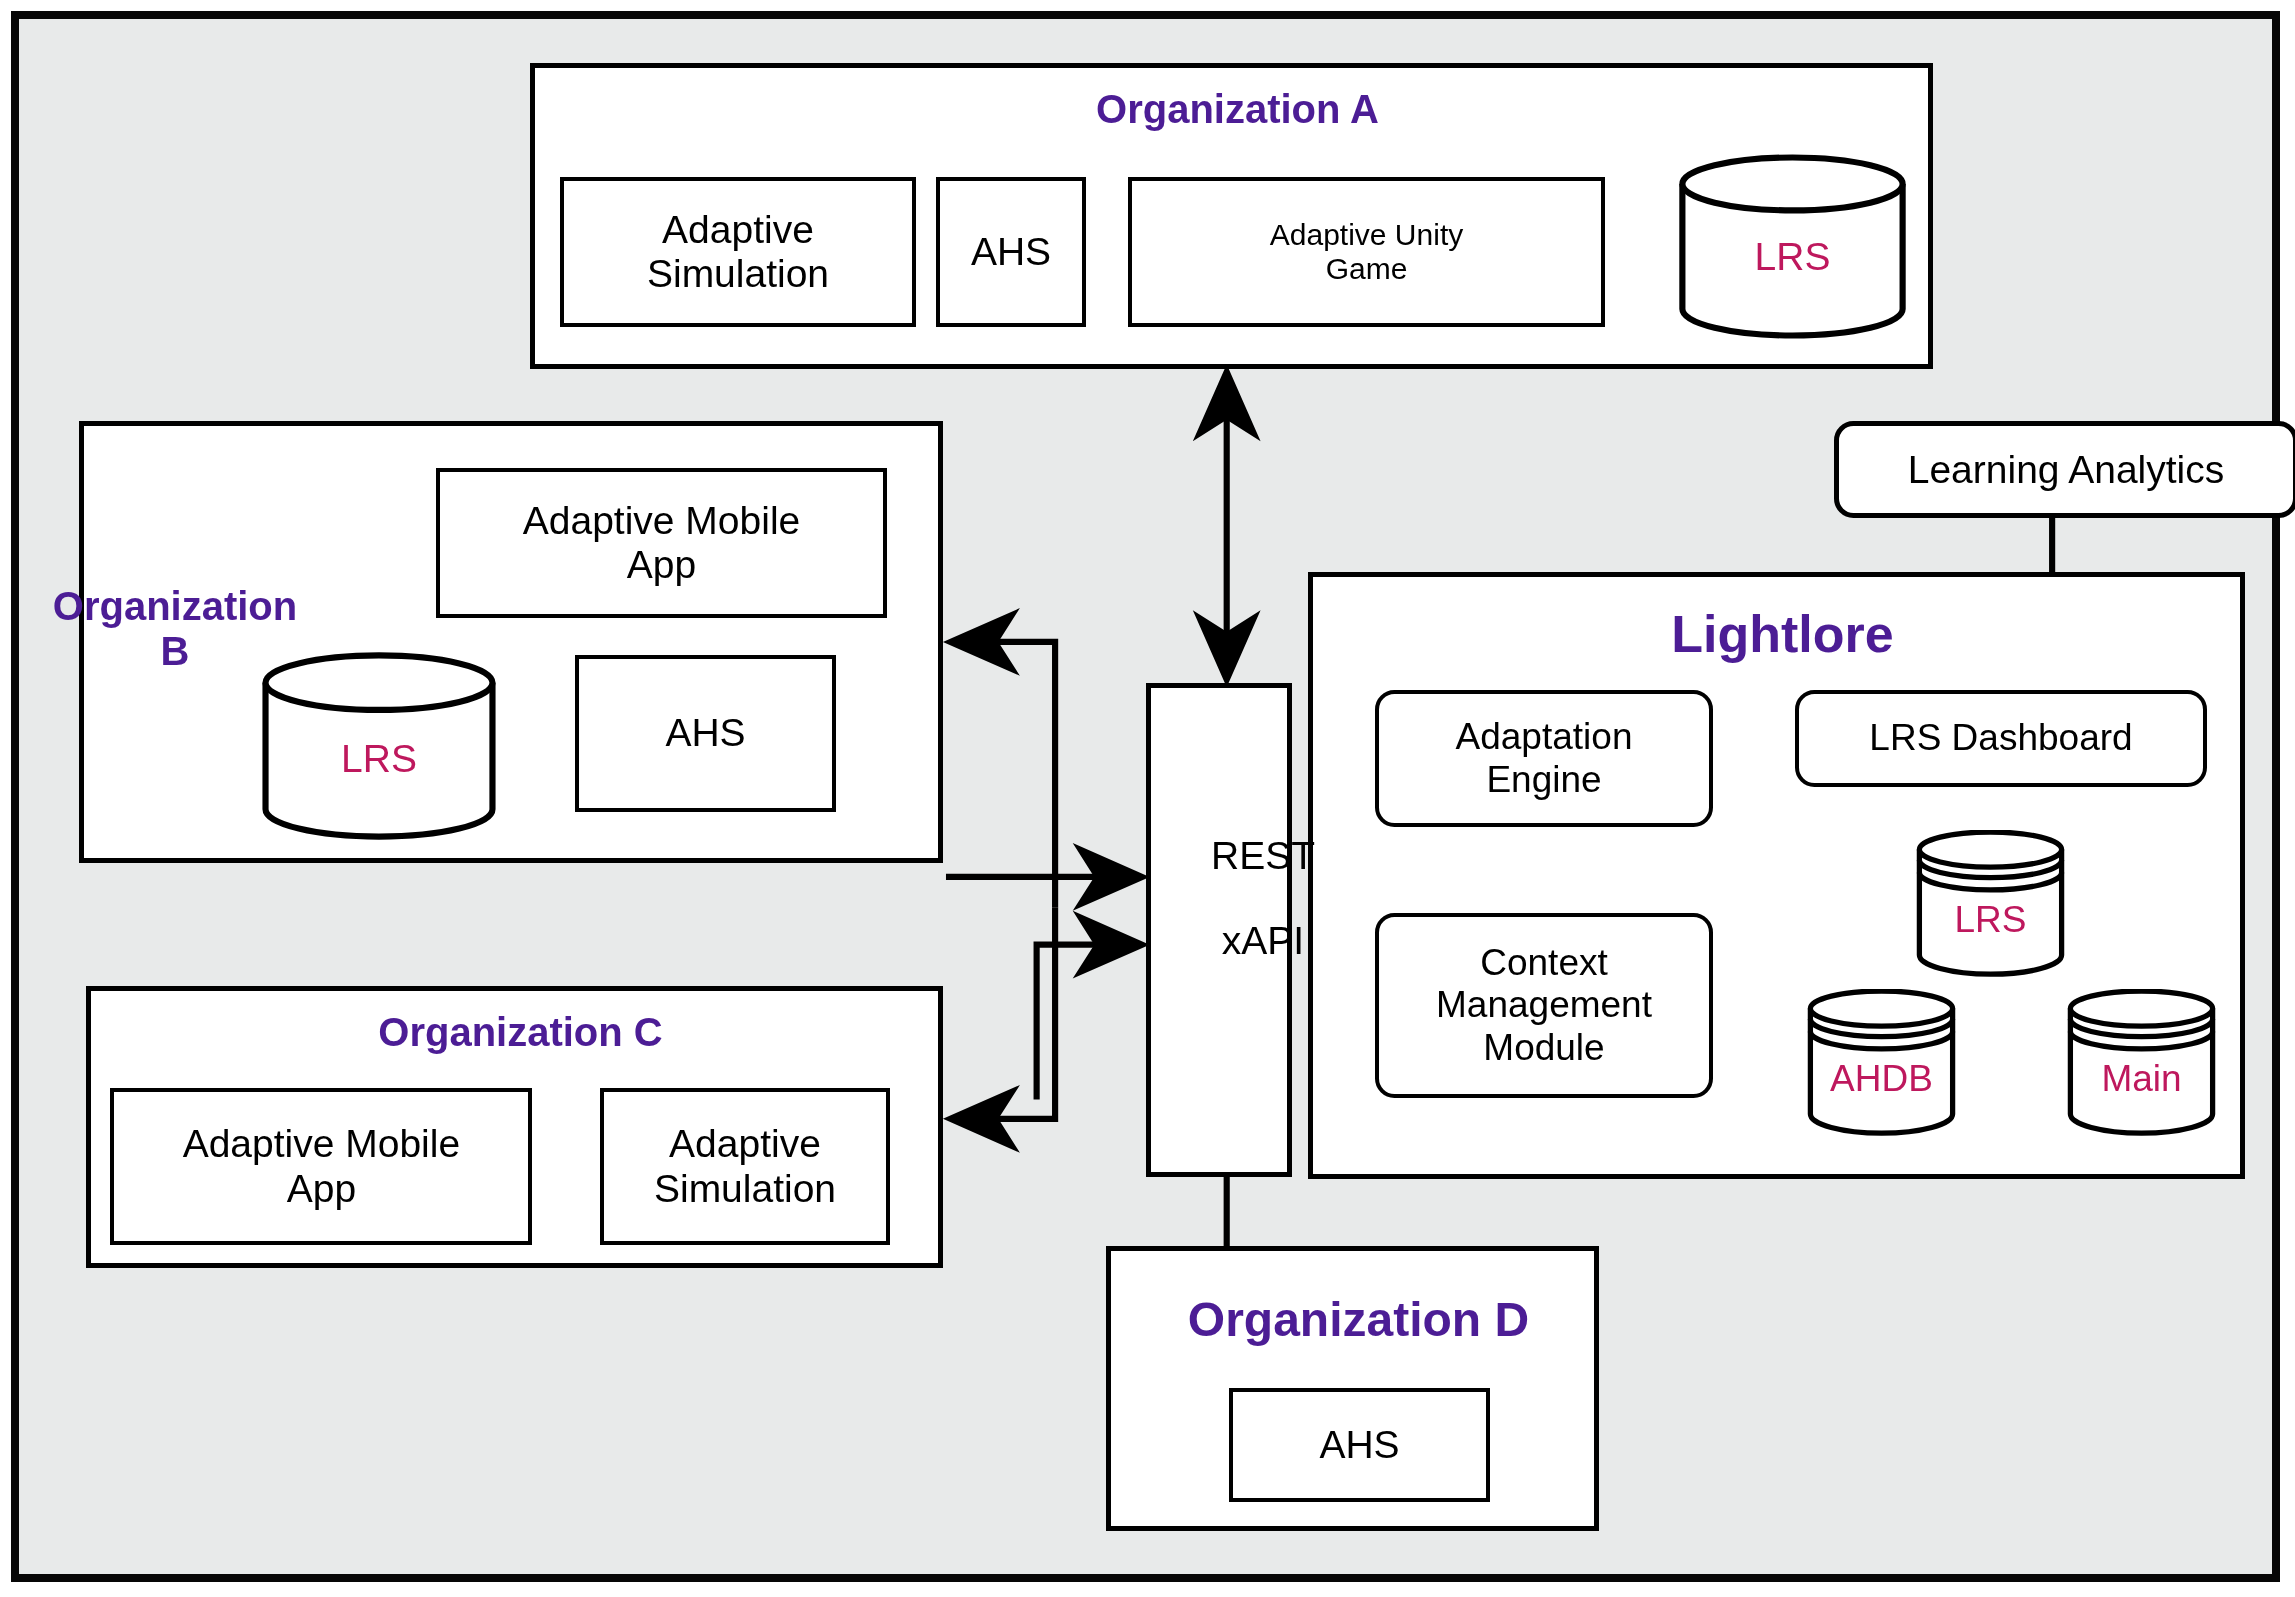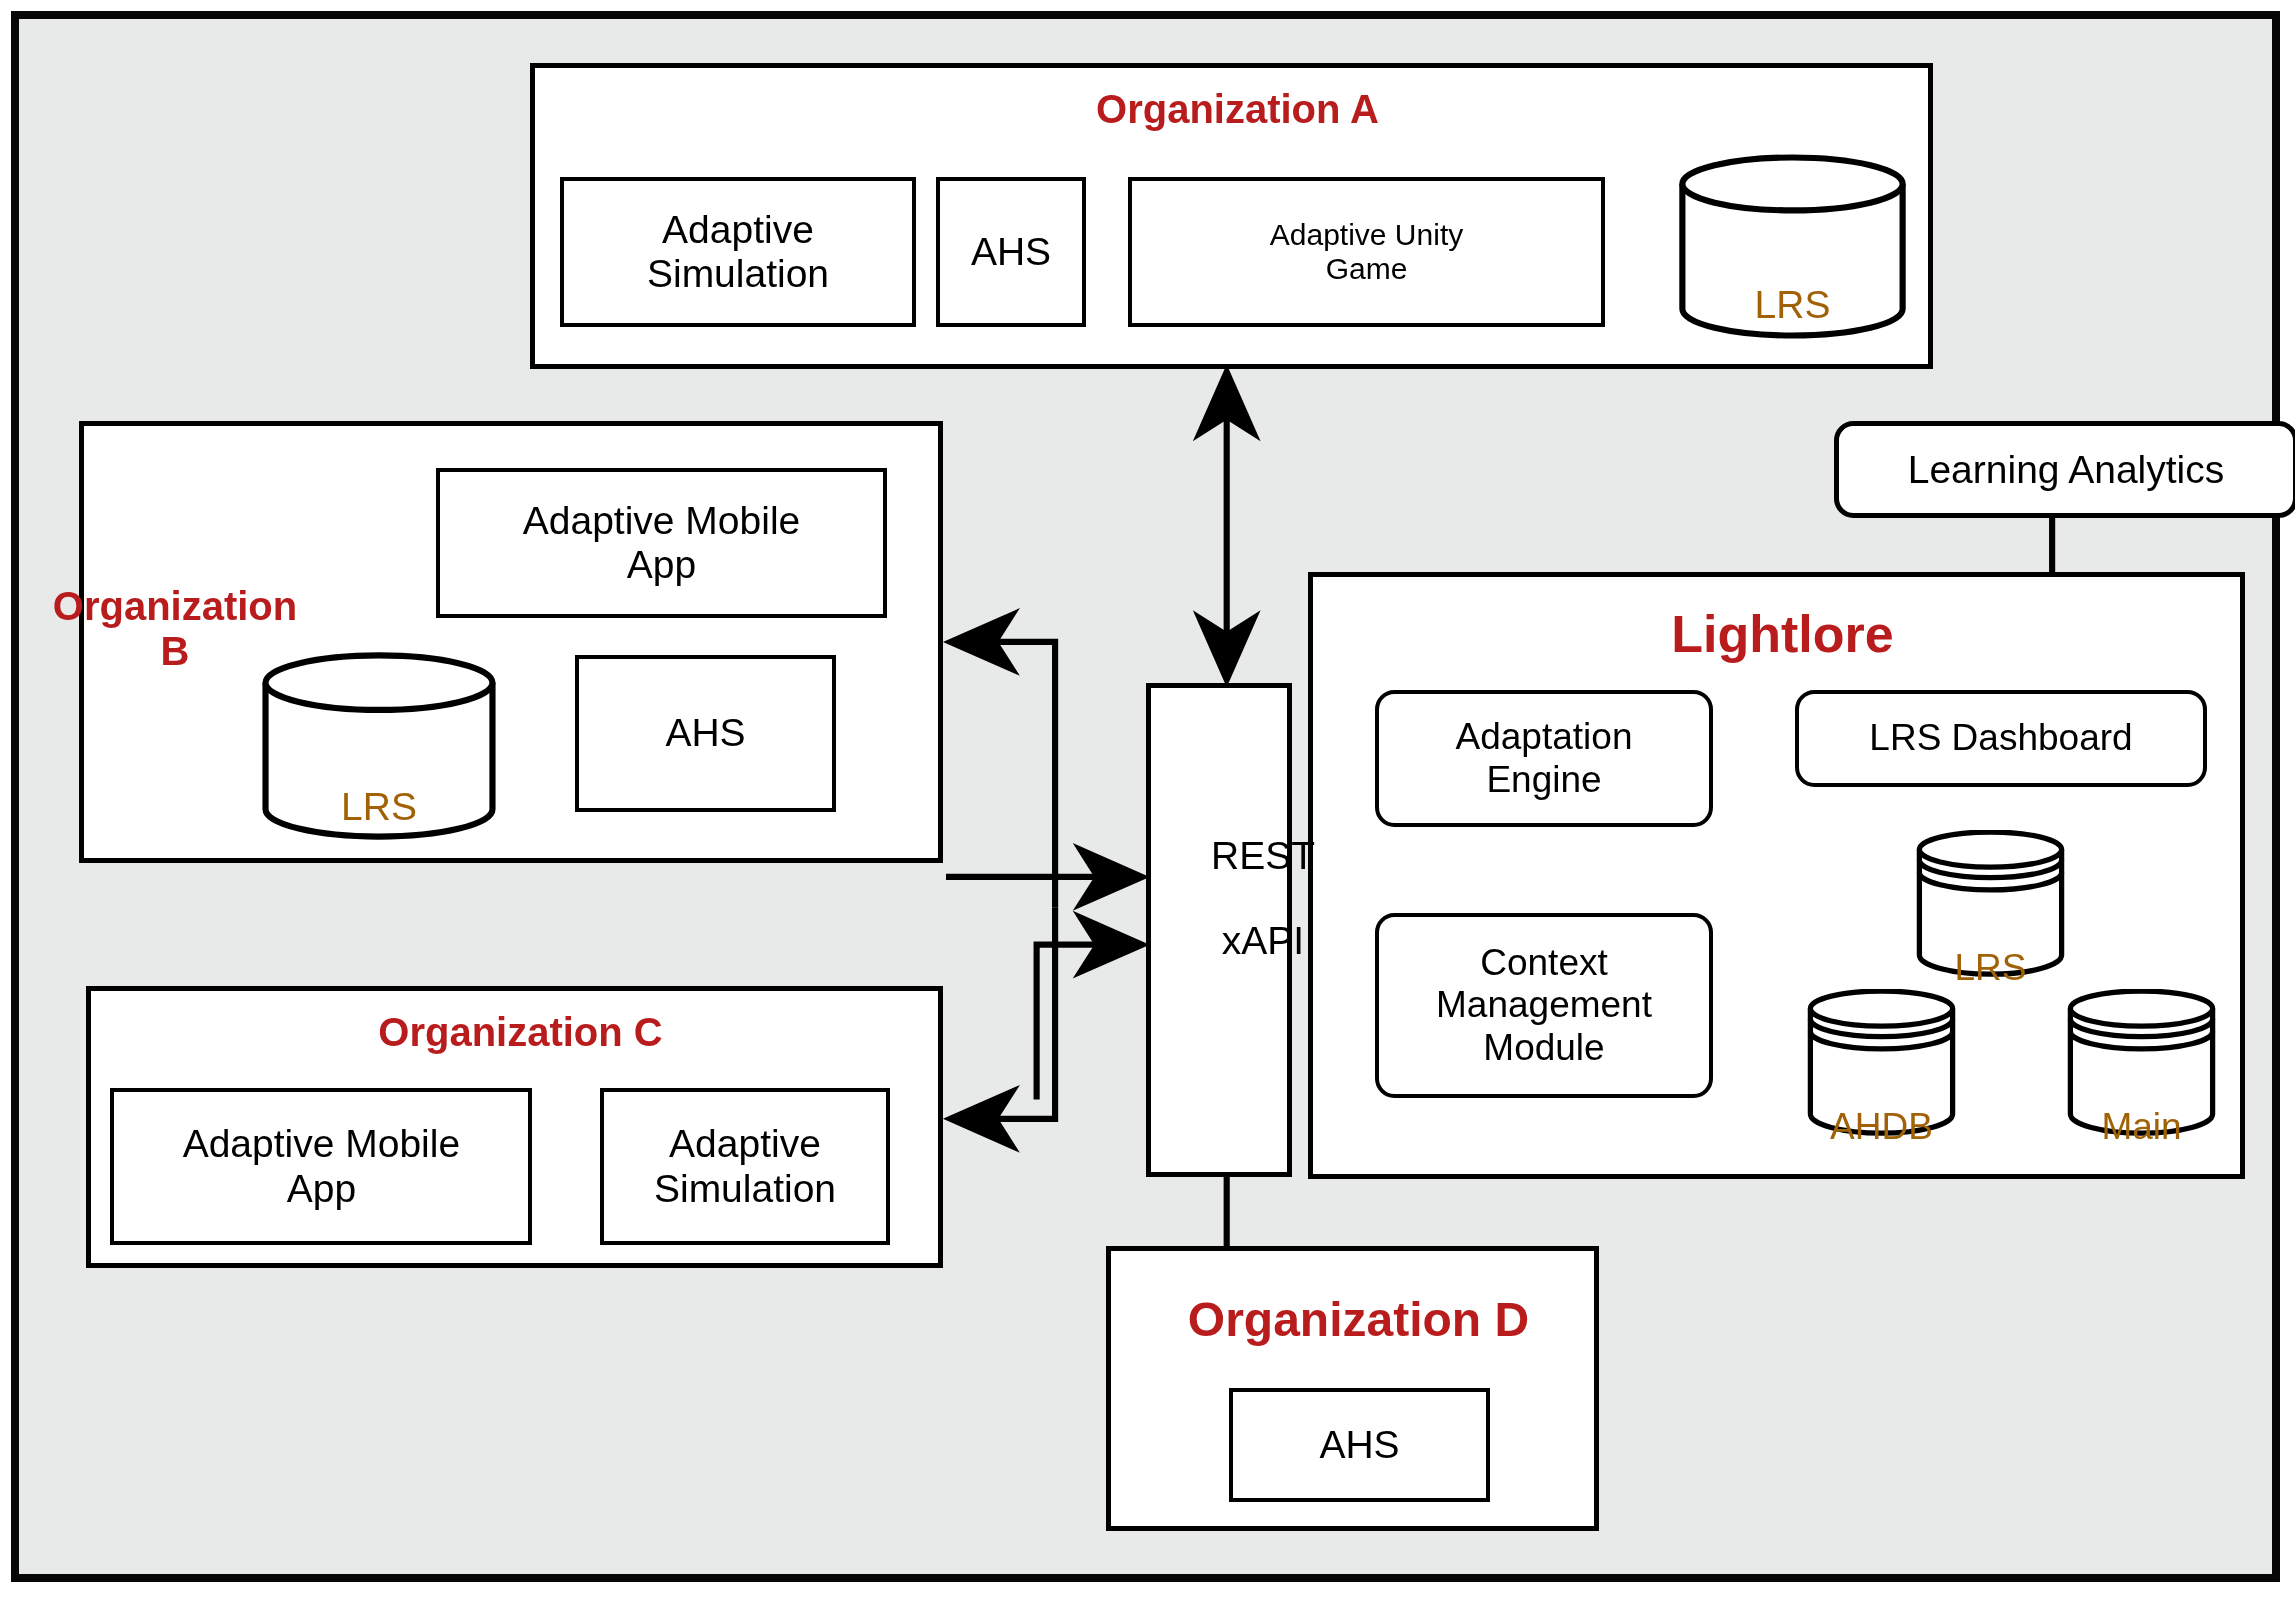--- a/index.html
+++ b/index.html
@@ -56,34 +56,33 @@
     color: #000000;
   }
   .rounded {
     border-radius: 19.4px;
   }
   .grp-title {
     position: absolute;
     width: 100%;
     text-align: center;
     font-weight: bold;
-    color: #b91c1c;
+    color: #4c1d95;
     line-height: 1.12;
     padding-left: 12px;
   }
   .cyl {
     position: absolute;
   }
   .cyl svg { display: block; }
   .cyl-label {
     position: absolute;
     width: 100%;
     text-align: center;
-    color: #a16207;
-    margin-top: 48px;
+    color: #be185d;
   }
   .api-box {
     position: absolute;
     box-sizing: border-box;
     background: #ffffff;
     border: 5.3px solid #000000;
     z-index: 4;
   }
   .api-line {
     position: absolute;

